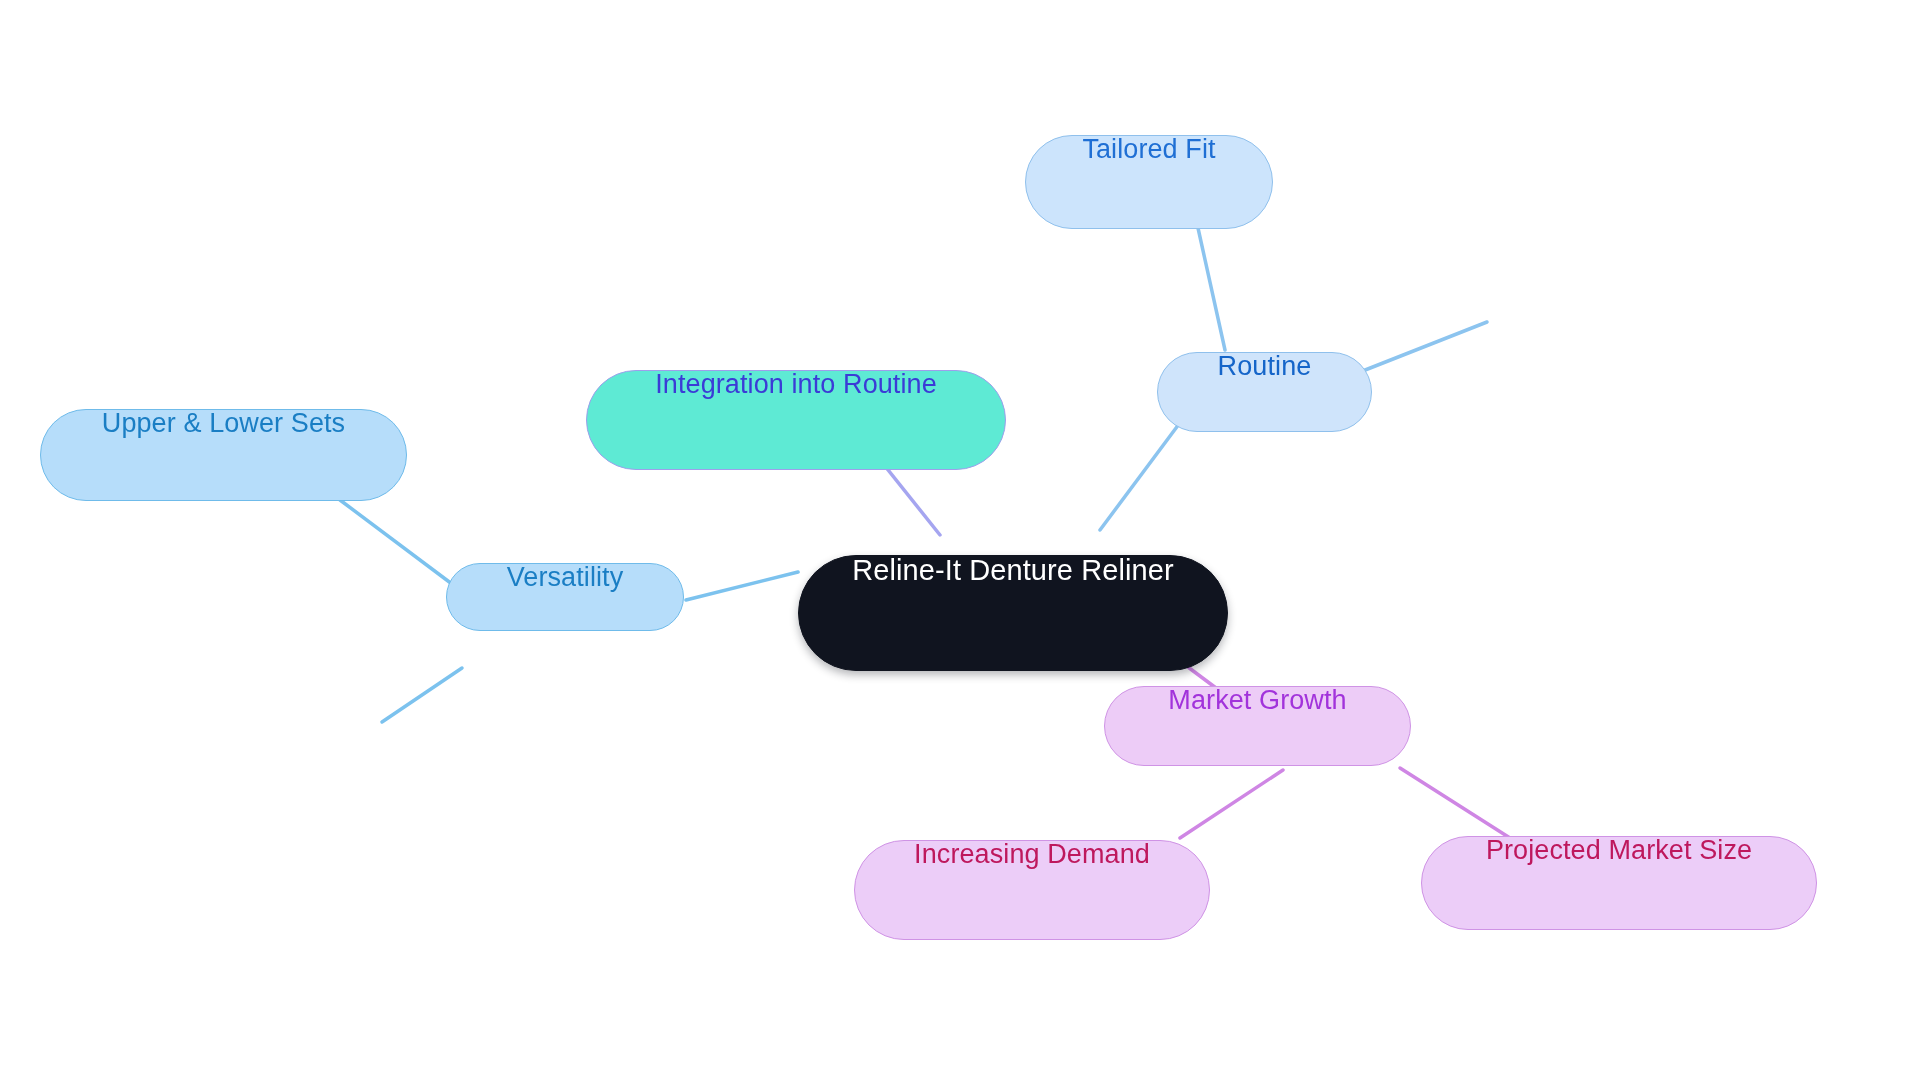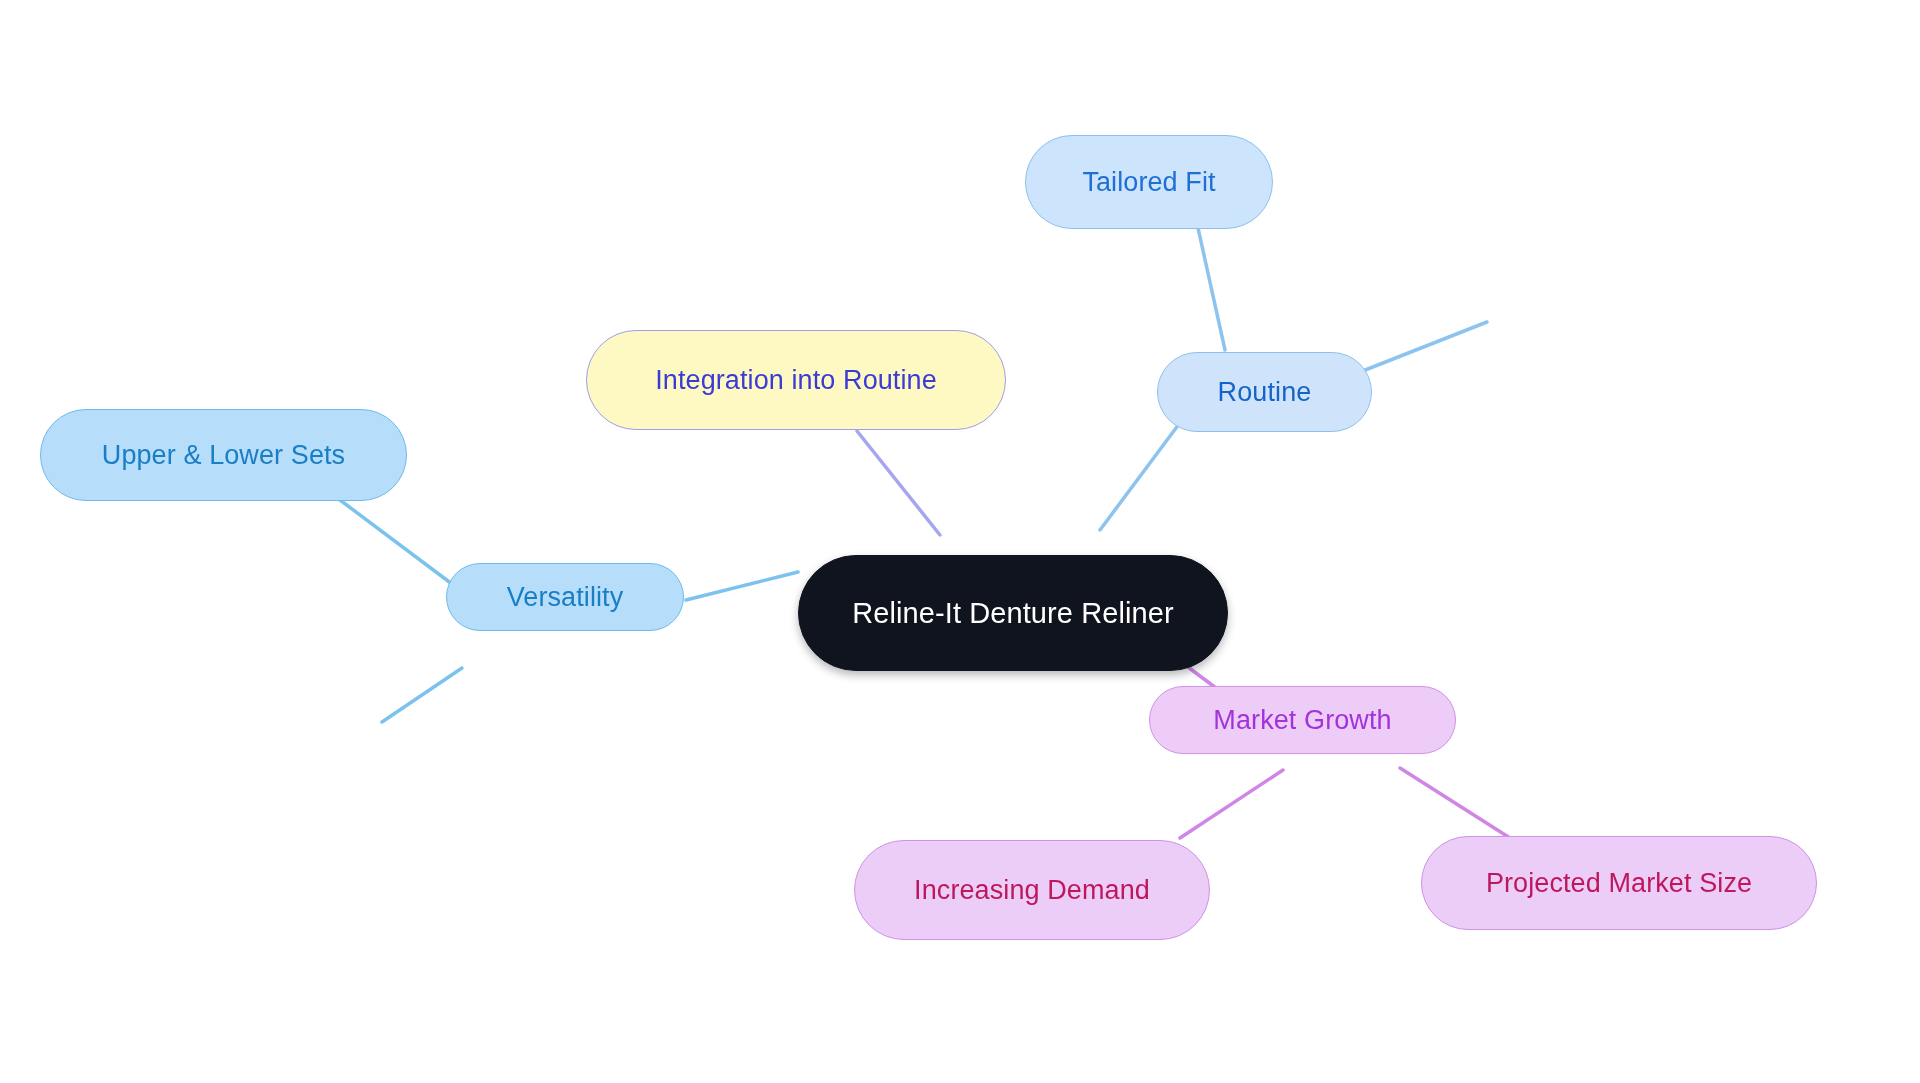--- a/index.html
+++ b/index.html
@@ -24,21 +24,20 @@
     left: 0;
     top: 0;
     width: 1920px;
     height: 1083px;
     pointer-events: none;
   }
   .node {
     position: absolute;
     box-sizing: border-box;
     display: flex;
-    align-items: center;
     justify-content: center;
     border-radius: 999px;
     white-space: nowrap;
     letter-spacing: 0.1px;
   }
   .node-label {
     display: block;
     line-height: 1;
   }
   
@@ -70,24 +69,25 @@
     font-size: 27px;
   }
   .node.versatility-leaf {
     background: #b6ddfa;
     border: 1.5px solid #6fbbea;
     color: #1a7ec4;
     font-size: 27px;
   }
   
   .node.routine {
-    background: #fef9c3;
+    background: #5eead4;
     border: 1.5px solid #9e9eec;
     color: #3b3bd6;
     font-size: 27px;
+    margin-top: 40px;
   }
   
   .node.market-branch {
     background: #edccf7;
     border: 1.5px solid #cf93e5;
     color: #a233db;
     font-size: 27px;
   }
   .node.market-leaf {
     background: #eccdf8;
@@ -143,21 +143,21 @@
 
   <div class="node versatility-leaf" style="left:40px; top:409px; width:367px; height:92px;">
     <span class="node-label">Upper &amp; Lower Sets</span>
   </div>
 
 
   <div class="node routine" style="left:586px; top:330px; width:420px; height:100px;">
     <span class="node-label">Integration into Routine</span>
   </div>
 
-  <div class="node market-branch" style="left:1149px; top:686px; width:307px; height:68px;">
+  <div class="node market-branch" style="left:1104px; top:686px; width:307px; height:80px;">
     <span class="node-label">Market Growth</span>
   </div>
 
   <div class="node market-leaf" style="left:854px; top:840px; width:356px; height:100px;">
     <span class="node-label">Increasing Demand</span>
   </div>
 
   <div class="node market-leaf" style="left:1421px; top:836px; width:396px; height:94px;">
     <span class="node-label">Projected Market Size</span>
   </div>

